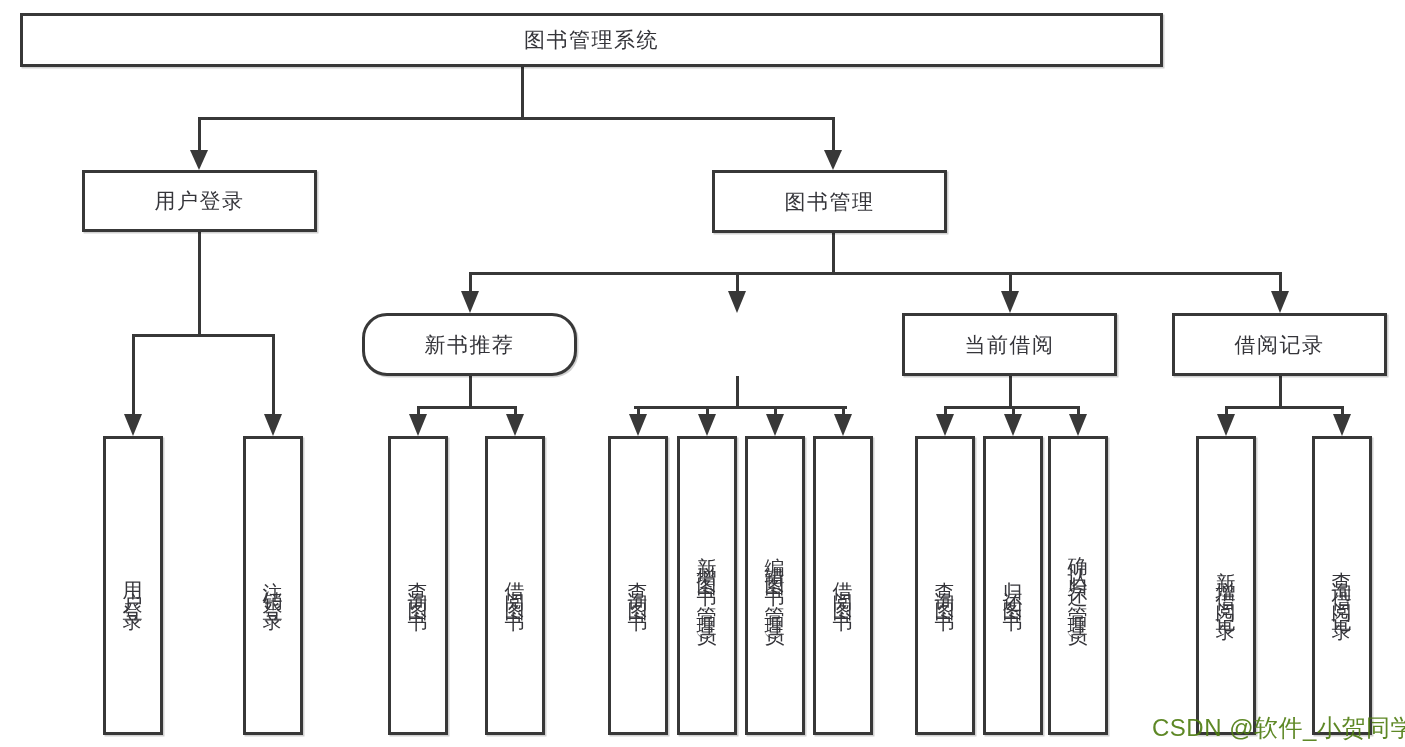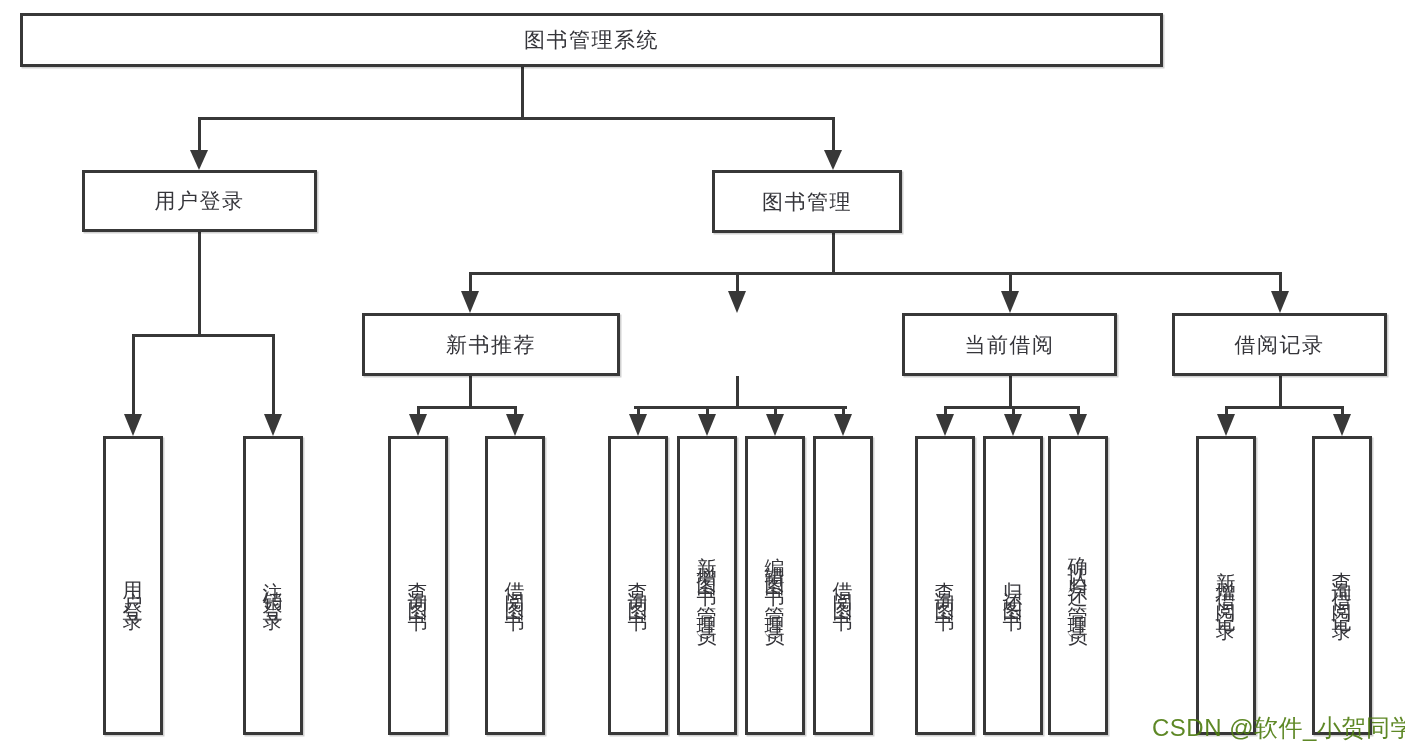--- a/index.html
+++ b/index.html
@@ -93,23 +93,23 @@
       <polygon points="1004,414 1022,414 1013,436"></polygon>
       <polygon points="1069,414 1087,414 1078,436"></polygon>
       <polygon points="1217,414 1235,414 1226,436"></polygon>
       <polygon points="1333,414 1351,414 1342,436"></polygon>
     </g>
   </svg>
 
   <div class="node h" style="left:20px;top:13px;width:1143px;height:54px;">图书管理系统</div>
 
   <div class="node h" style="left:82px;top:170px;width:235px;height:62px;">用户登录</div>
-  <div class="node h" style="left:712px;top:170px;width:190px;height:63px;">图书管理</div>
+  <div class="node h" style="left:712px;top:170px;width:235px;height:63px;">图书管理</div>
 
-  <div class="node h" style="left:362px;top:313px;width:258px;height:63px;">新书推荐</div>
+  <div class="node h" style="left:362px;top:313px;width:215px;height:63px;border-radius:25px;">新书推荐</div>
   <div class="node h" style="left:1172px;top:313px;width:215px;height:63px;">借阅记录</div>
   <div class="node h" style="left:902px;top:313px;width:215px;height:63px;">当前借阅</div>
 
   <div class="node leaf" style="left:103px;top:436px;width:60px;height:299px;">用户登录</div>
   <div class="node leaf" style="left:243px;top:436px;width:60px;height:299px;">注销登录</div>
 
   <div class="node leaf" style="left:388px;top:436px;width:60px;height:299px;">查询图书</div>
   <div class="node leaf" style="left:485px;top:436px;width:60px;height:299px;">借阅图书</div>
 
   <div class="node leaf" style="left:608px;top:436px;width:60px;height:299px;">查询图书</div>

